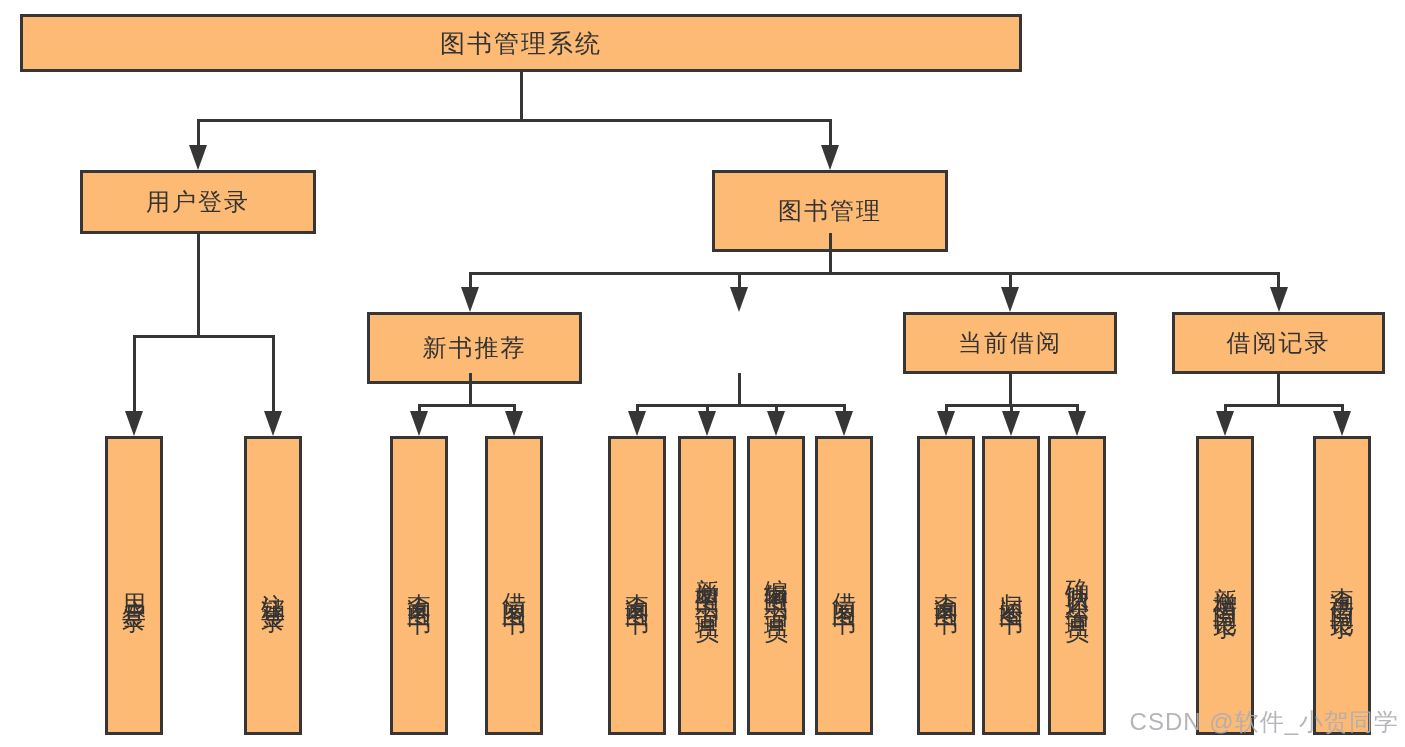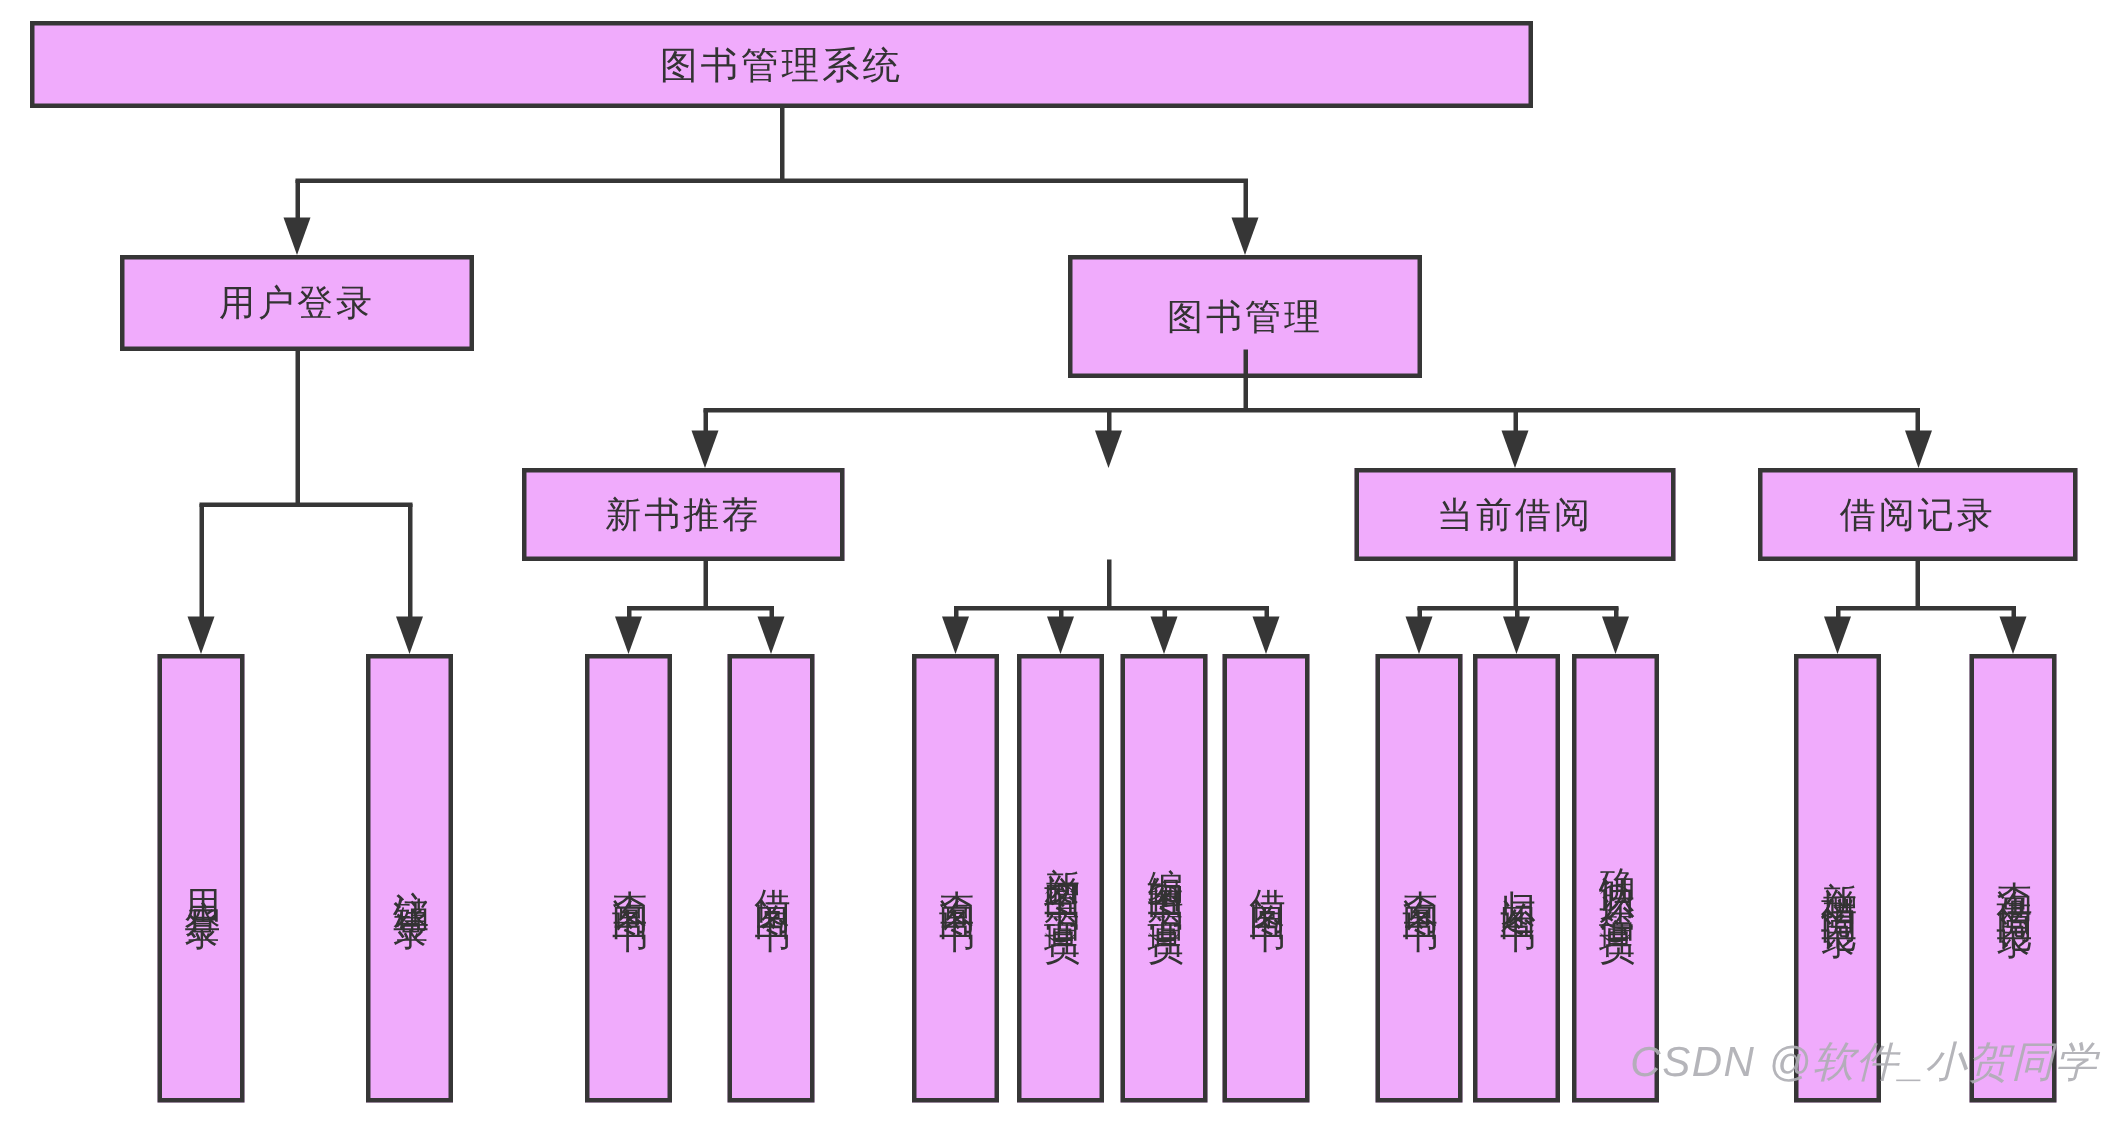--- a/index.html
+++ b/index.html
@@ -13,21 +13,21 @@
     height: 747px;
     background: #ffffff;
     overflow: hidden;
     font-family: "Liberation Sans", "DejaVu Sans", sans-serif;
   }
   
   .box {
     position: absolute;
     box-sizing: border-box;
     border: 3px solid #363636;
-    background: #f0abfc;
+    background: #fdba74;
     display: flex;
     align-items: center;
     justify-content: center;
     color: #333333;
   }
   .hbox span {
     font-size: 24px;
     letter-spacing: 2px;
     white-space: nowrap;
   }
@@ -51,21 +51,21 @@
     width: 0;
     height: 0;
     border-left: 9px solid transparent;
     border-right: 9px solid transparent;
     border-top: 25px solid #363636;
   }
   
   .n-root   { left: 20px;   top: 14px;  width: 1002px; height: 58px; }
   .n-login  { left: 80px;   top: 170px; width: 236px;  height: 64px; }
   .n-mgmt   { left: 712px;  top: 170px; width: 236px;  height: 82px; }
-  .n-rec    { left: 348px;  top: 312px; width: 215px;  height: 62px; }
+  .n-rec    { left: 367px;  top: 312px; width: 215px;  height: 72px; }
   .n-borrow { left: 633px;  top: 312px; width: 212px;  height: 62px; }
   .n-cur    { left: 903px;  top: 312px; width: 214px;  height: 62px; }
   .n-hist   { left: 1172px; top: 312px; width: 213px;  height: 62px; }
   .leaf     { top: 436px; width: 58px; height: 299px; }
   .l0  { left: 105px;  }
   .l1  { left: 244px;  }
   .l2  { left: 390px;  }
   .l3  { left: 485px;  }
   .l4  { left: 608px;  }
   .l5  { left: 678px;  }
@@ -73,26 +73,25 @@
   .l7  { left: 815px;  }
   .l8  { left: 917px;  }
   .l9  { left: 982px;  }
   .l10 { left: 1048px; }
   .l11 { left: 1196px; }
   .l12 { left: 1313px; }
   
   .watermark {
     position: absolute;
     right: 6px;
-    bottom: 20px;
-    font-size: 28px;
+    bottom: 9px;
+    font-size: 24px;
     color: rgba(173, 173, 179, 0.9);
     letter-spacing: 1px;
     white-space: nowrap;
-    font-style: italic;
   }
 </style>
 </head>
 <body>
 
 <div class="canvas">
 
   <div class="box hbox root-box n-root">
     <span>图书管理系统</span>
   </div>

